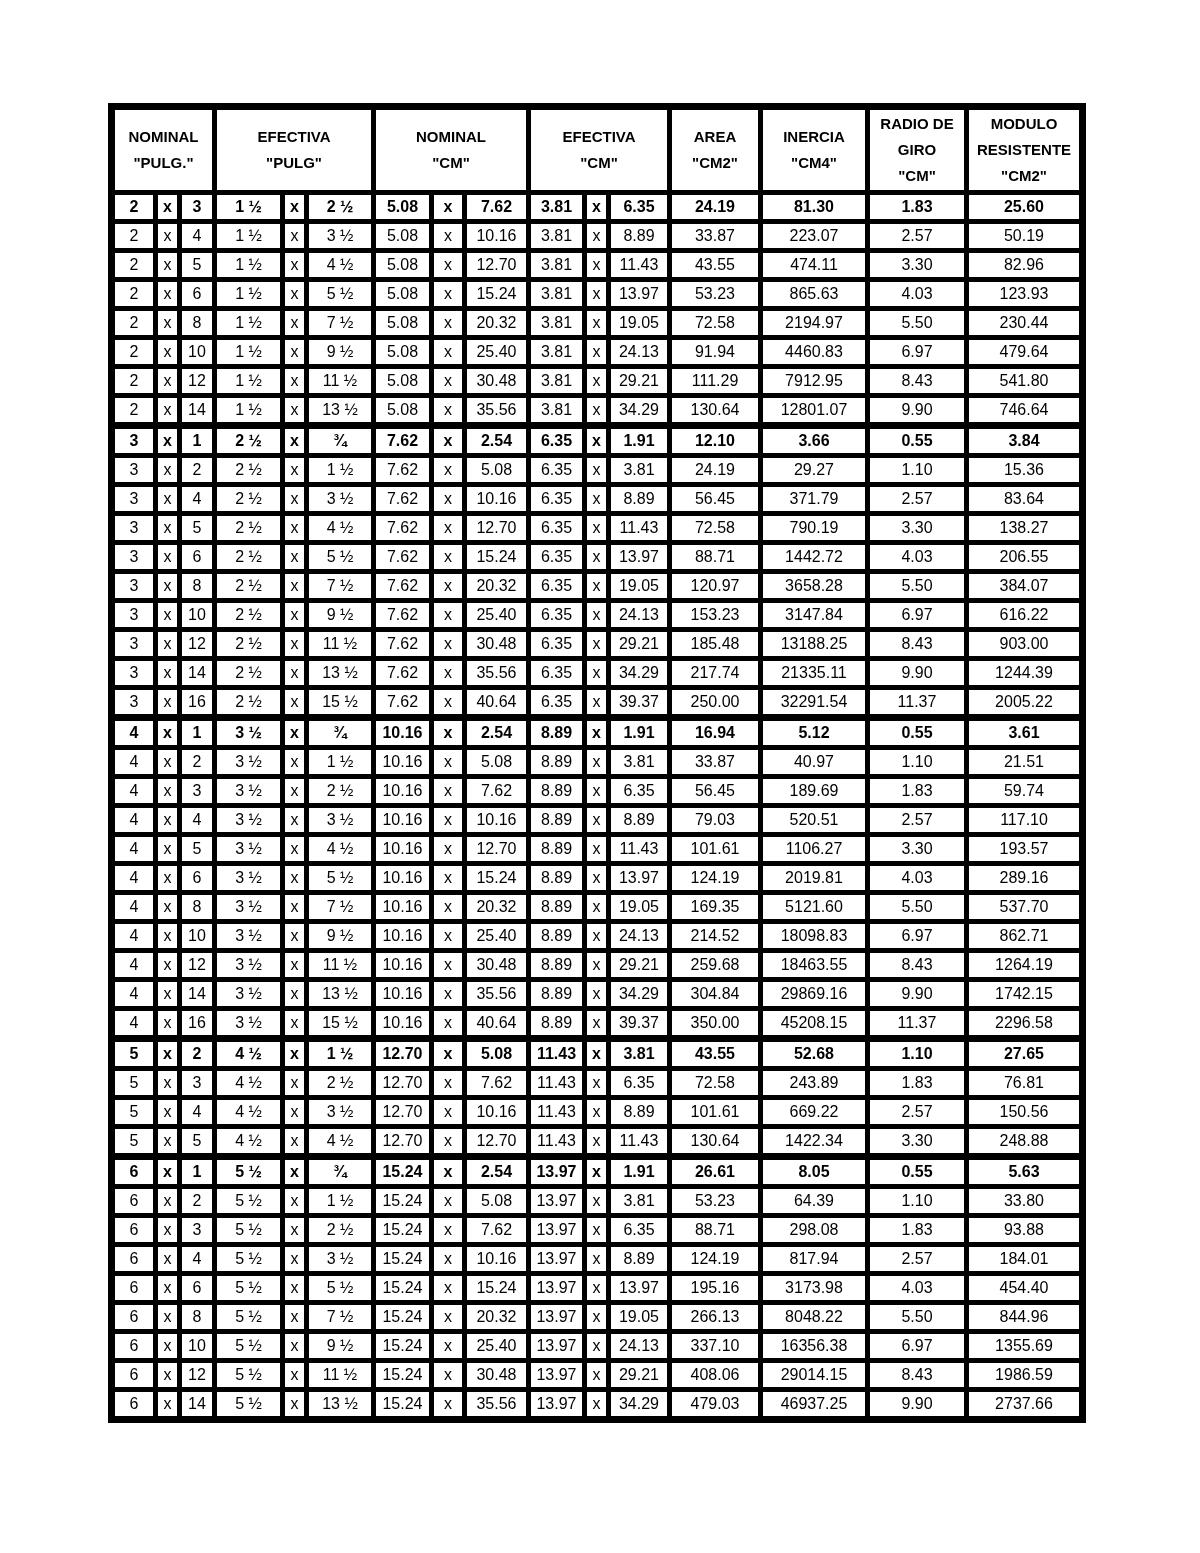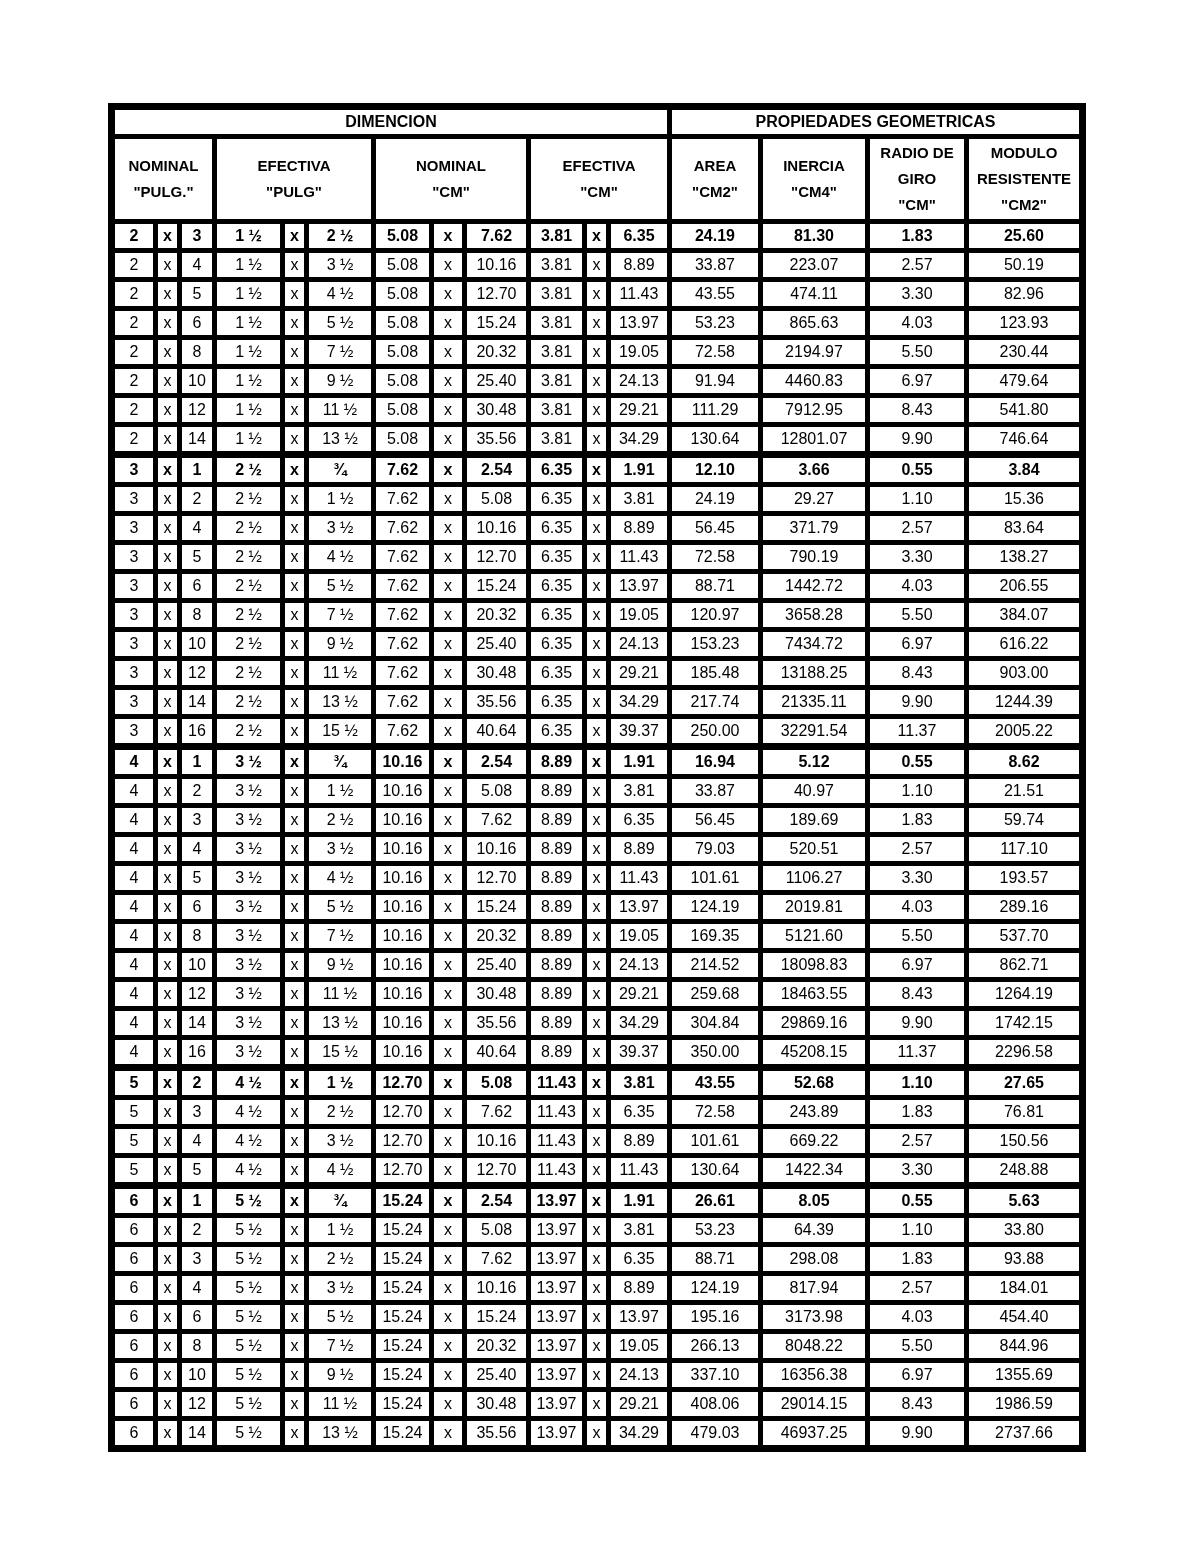--- a/index.html
+++ b/index.html
@@ -45,24 +45,20 @@
       <col style="width:53px">
         <col style="width:21px">
         <col style="width:58px">
       <col style="width:88px">
         <col style="width:104px">
         <col style="width:96px">
         <col style="width:112px">
     </colgroup>
     <thead>
       <tr>
-        <th class="title" colspan="12">DIMENCION</th>
-        <th class="title" colspan="4">PROPIEDADES GEOMETRICAS</th>
-      </tr>
-      <tr>
         <th class="hdr" colspan="3">
           <div>NOMINAL</div>
           <div>"PULG."</div>
         </th>
         <th class="hdr" colspan="3">
           <div>EFECTIVA</div>
           <div>"PULG"</div>
         </th>
         <th class="hdr" colspan="3">
           <div>NOMINAL</div>
@@ -352,21 +348,21 @@
           <td>2 ½</td>
           <td>x</td>
           <td>9 ½</td>
           <td>7.62</td>
           <td>x</td>
           <td>25.40</td>
           <td>6.35</td>
           <td>x</td>
           <td>24.13</td>
           <td>153.23</td>
-          <td>7434.72</td>
+          <td>3147.84</td>
           <td>6.97</td>
           <td>616.22</td>
         </tr>
         <tr>
           <td>3</td>
           <td>x</td>
           <td>12</td>
           <td>2 ½</td>
           <td>x</td>
           <td>11 ½</td>
@@ -426,21 +422,21 @@
           <td>¾</td>
           <td>10.16</td>
           <td>x</td>
           <td>2.54</td>
           <td>8.89</td>
           <td>x</td>
           <td>1.91</td>
           <td>16.94</td>
           <td>5.12</td>
           <td>0.55</td>
-          <td>8.62</td>
+          <td>3.61</td>
         </tr>
         <tr>
           <td>4</td>
           <td>x</td>
           <td>2</td>
           <td>3 ½</td>
           <td>x</td>
           <td>1 ½</td>
           <td>10.16</td>
           <td>x</td>

